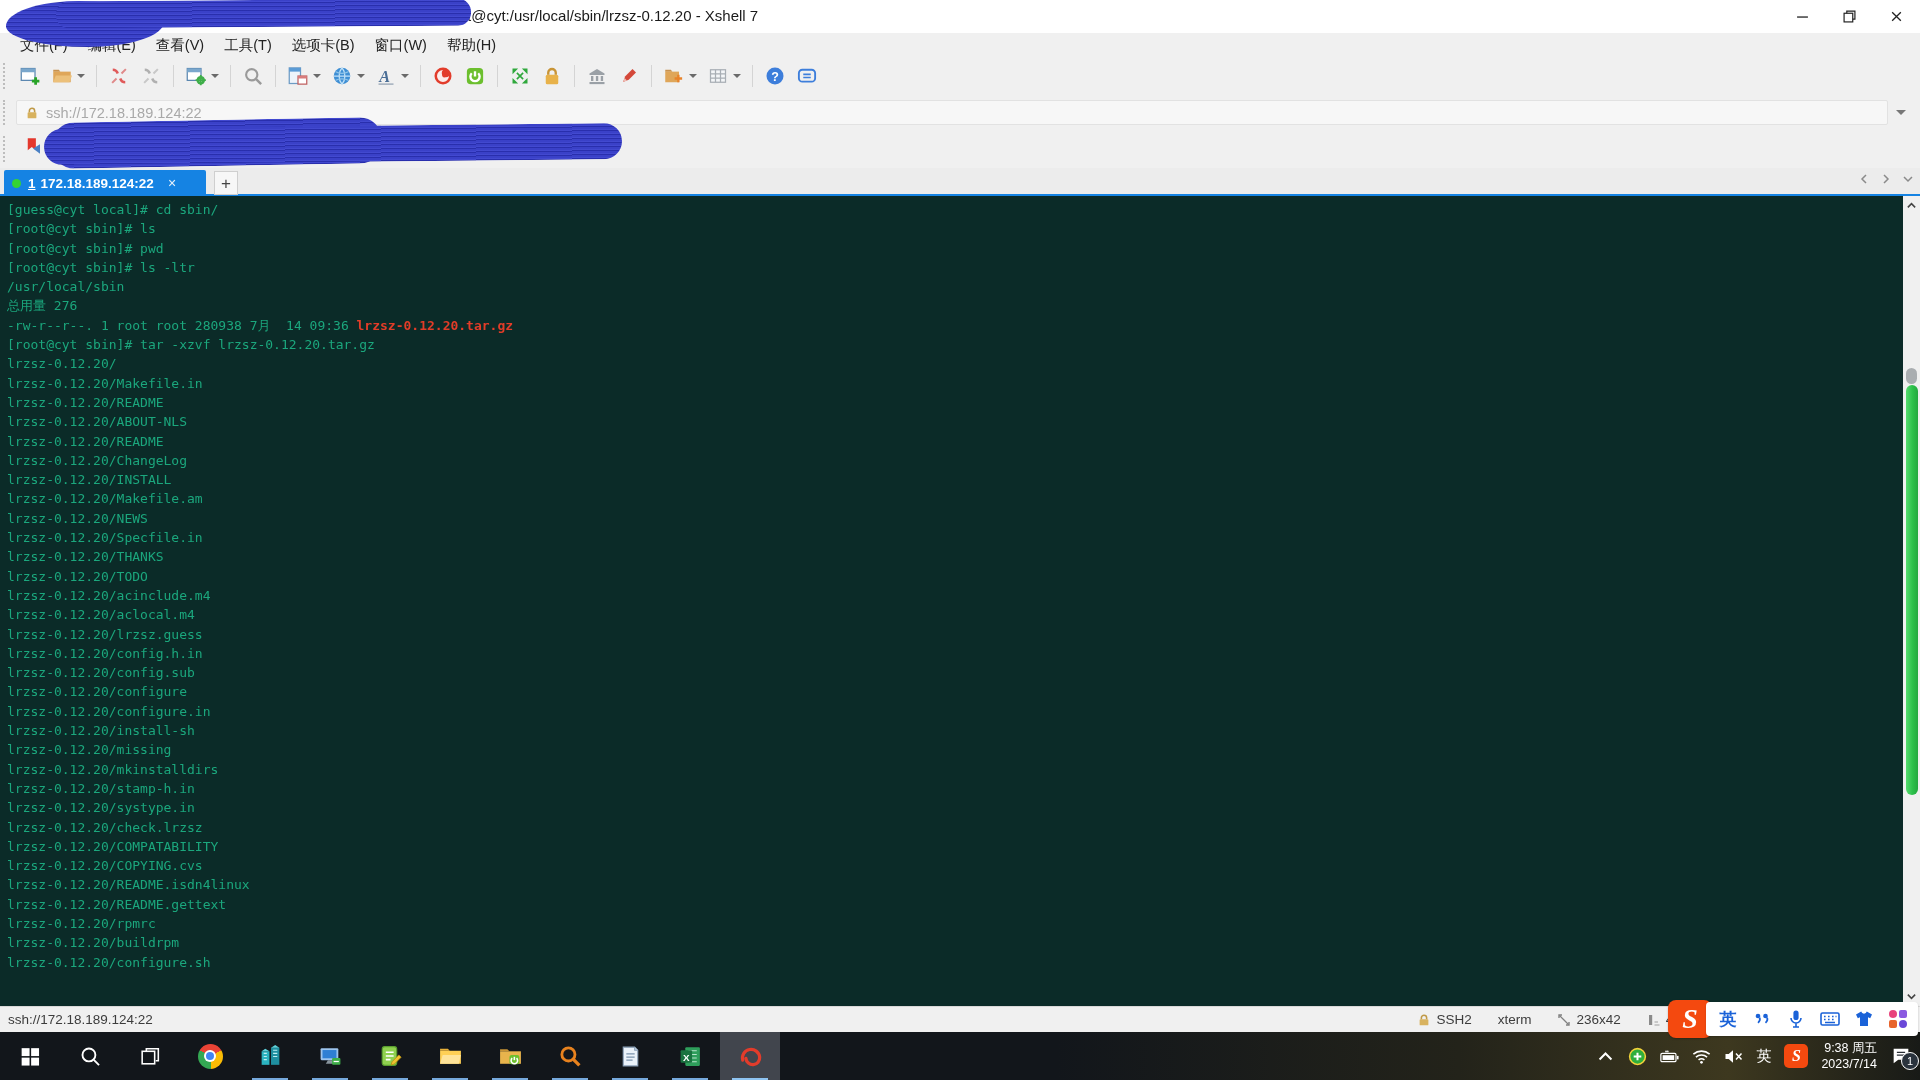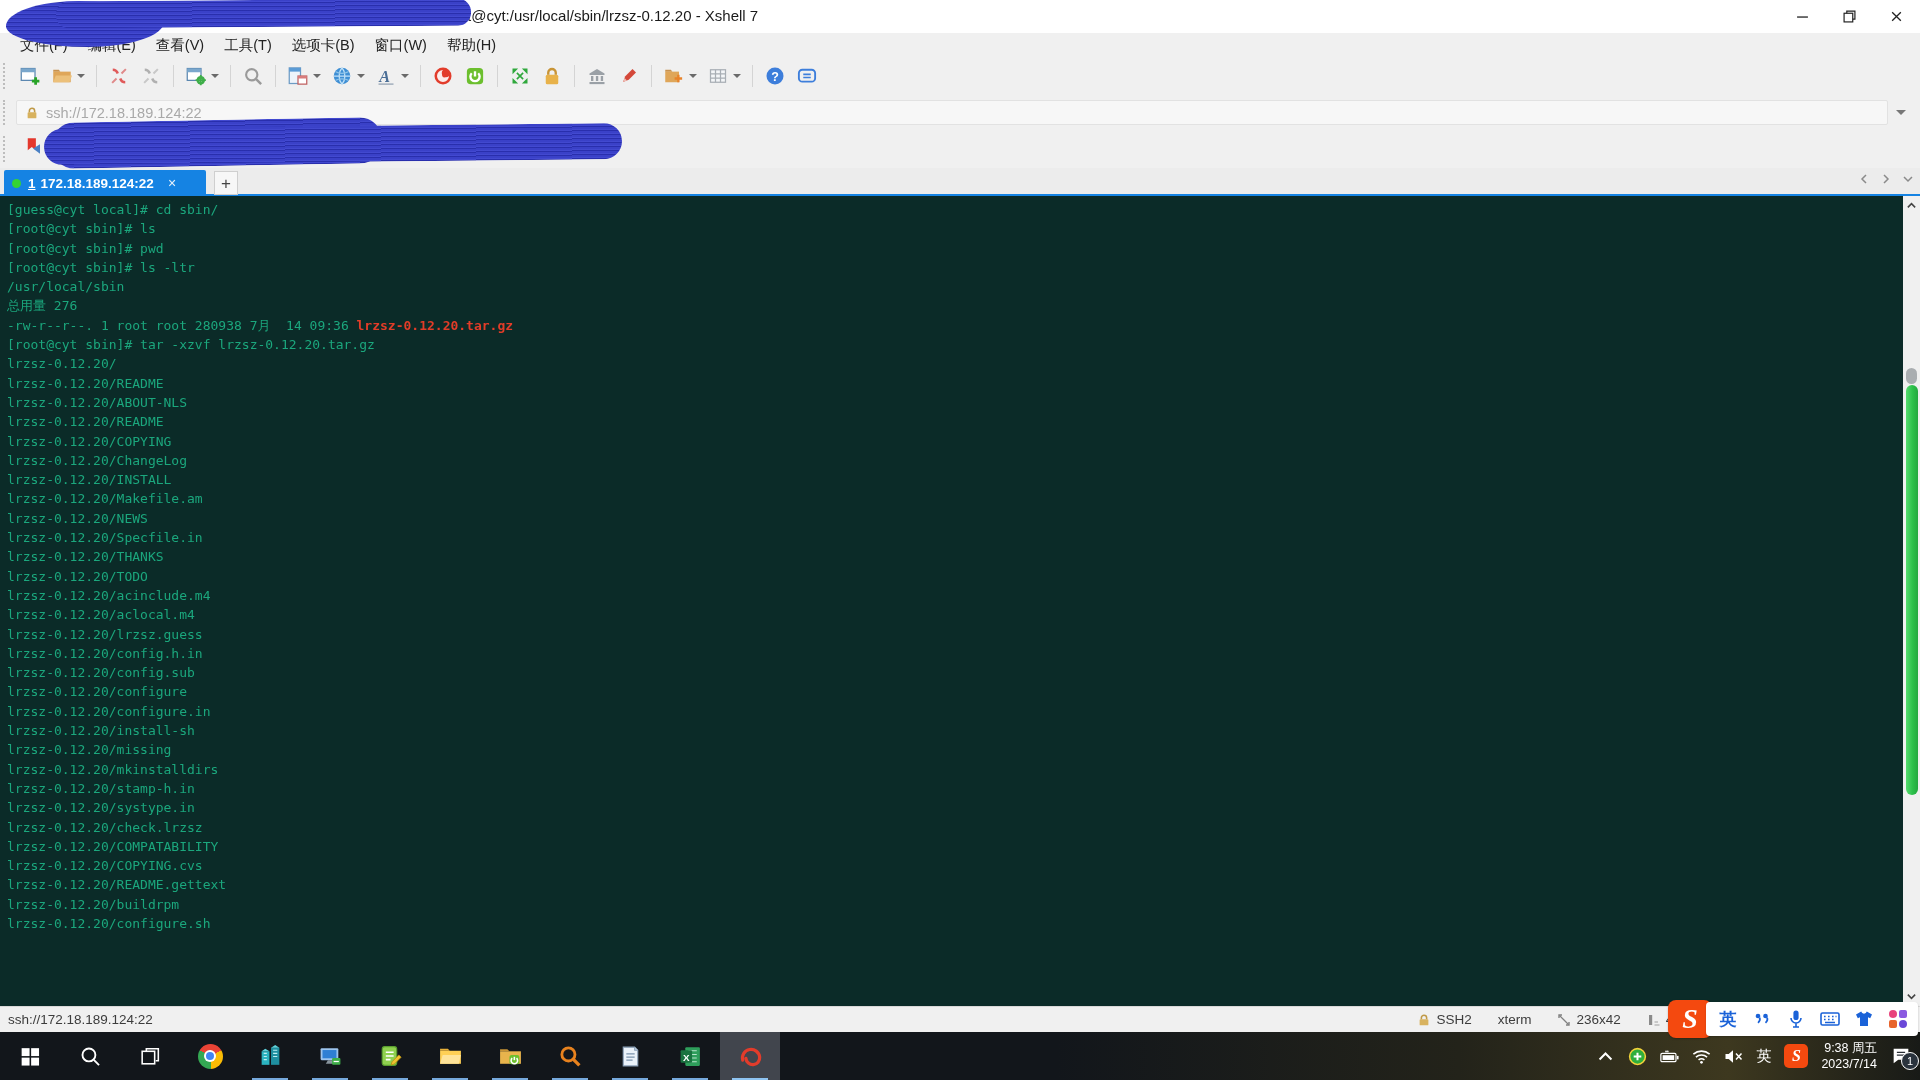--- a/index.html
+++ b/index.html
@@ -377,24 +377,24 @@
   <div id="terminal">
       <div class="term-line"><span class="c-g">[guess@cyt local]# cd sbin/</span></div>
       <div class="term-line"><span class="c-g">[root@cyt sbin]# ls</span></div>
       <div class="term-line"><span class="c-g">[root@cyt sbin]# pwd</span></div>
       <div class="term-line"><span class="c-g">[root@cyt sbin]# ls -ltr</span></div>
       <div class="term-line"><span class="c-g">/usr/local/sbin</span></div>
       <div class="term-line"><span class="c-g">总用量 276</span></div>
       <div class="term-line"><span class="c-g">-rw-r--r--. 1 root root 280938 7月  14 09:36 </span><span class="c-r">lrzsz-0.12.20.tar.gz</span></div>
       <div class="term-line"><span class="c-g">[root@cyt sbin]# tar -xzvf lrzsz-0.12.20.tar.gz</span></div>
       <div class="term-line"><span class="c-g">lrzsz-0.12.20/</span></div>
+      <div class="term-line"><span class="c-g">lrzsz-0.12.20/Makefile.in</span></div>
       <div class="term-line"><span class="c-g">lrzsz-0.12.20/README</span></div>
       <div class="term-line"><span class="c-g">lrzsz-0.12.20/ABOUT-NLS</span></div>
       <div class="term-line"><span class="c-g">lrzsz-0.12.20/README</span></div>
-      <div class="term-line"><span class="c-g">lrzsz-0.12.20/COPYING</span></div>
       <div class="term-line"><span class="c-g">lrzsz-0.12.20/ChangeLog</span></div>
       <div class="term-line"><span class="c-g">lrzsz-0.12.20/INSTALL</span></div>
       <div class="term-line"><span class="c-g">lrzsz-0.12.20/Makefile.am</span></div>
       <div class="term-line"><span class="c-g">lrzsz-0.12.20/NEWS</span></div>
       <div class="term-line"><span class="c-g">lrzsz-0.12.20/Specfile.in</span></div>
       <div class="term-line"><span class="c-g">lrzsz-0.12.20/THANKS</span></div>
       <div class="term-line"><span class="c-g">lrzsz-0.12.20/TODO</span></div>
       <div class="term-line"><span class="c-g">lrzsz-0.12.20/acinclude.m4</span></div>
       <div class="term-line"><span class="c-g">lrzsz-0.12.20/aclocal.m4</span></div>
       <div class="term-line"><span class="c-g">lrzsz-0.12.20/lrzsz.guess</span></div>
@@ -403,21 +403,23 @@
       <div class="term-line"><span class="c-g">lrzsz-0.12.20/configure</span></div>
       <div class="term-line"><span class="c-g">lrzsz-0.12.20/configure.in</span></div>
       <div class="term-line"><span class="c-g">lrzsz-0.12.20/install-sh</span></div>
       <div class="term-line"><span class="c-g">lrzsz-0.12.20/missing</span></div>
       <div class="term-line"><span class="c-g">lrzsz-0.12.20/mkinstalldirs</span></div>
       <div class="term-line"><span class="c-g">lrzsz-0.12.20/stamp-h.in</span></div>
       <div class="term-line"><span class="c-g">lrzsz-0.12.20/systype.in</span></div>
       <div class="term-line"><span class="c-g">lrzsz-0.12.20/check.lrzsz</span></div>
       <div class="term-line"><span class="c-g">lrzsz-0.12.20/COMPATABILITY</span></div>
       <div class="term-line"><span class="c-g">lrzsz-0.12.20/COPYING.cvs</span></div>
+      <div class="term-line"><span class="c-g">lrzsz-0.12.20/README.isdn4linux</span></div>
       <div class="term-line"><span class="c-g">lrzsz-0.12.20/README.gettext</span></div>
+      <div class="term-line"><span class="c-g">lrzsz-0.12.20/rpmrc</span></div>
       <div class="term-line"><span class="c-g">lrzsz-0.12.20/buildrpm</span></div>
       <div class="term-line"><span class="c-g">lrzsz-0.12.20/configure.sh</span></div>
     </div>
 
   <div id="scrollbar">
     <button class="sb-arrow" id="sb-up">
         <svg viewBox="0 0 12 12">
           <path d="M2 8l4-4 4 4" fill="none" stroke="#444" stroke-width="1.7"></path>
         </svg>
       </button>

